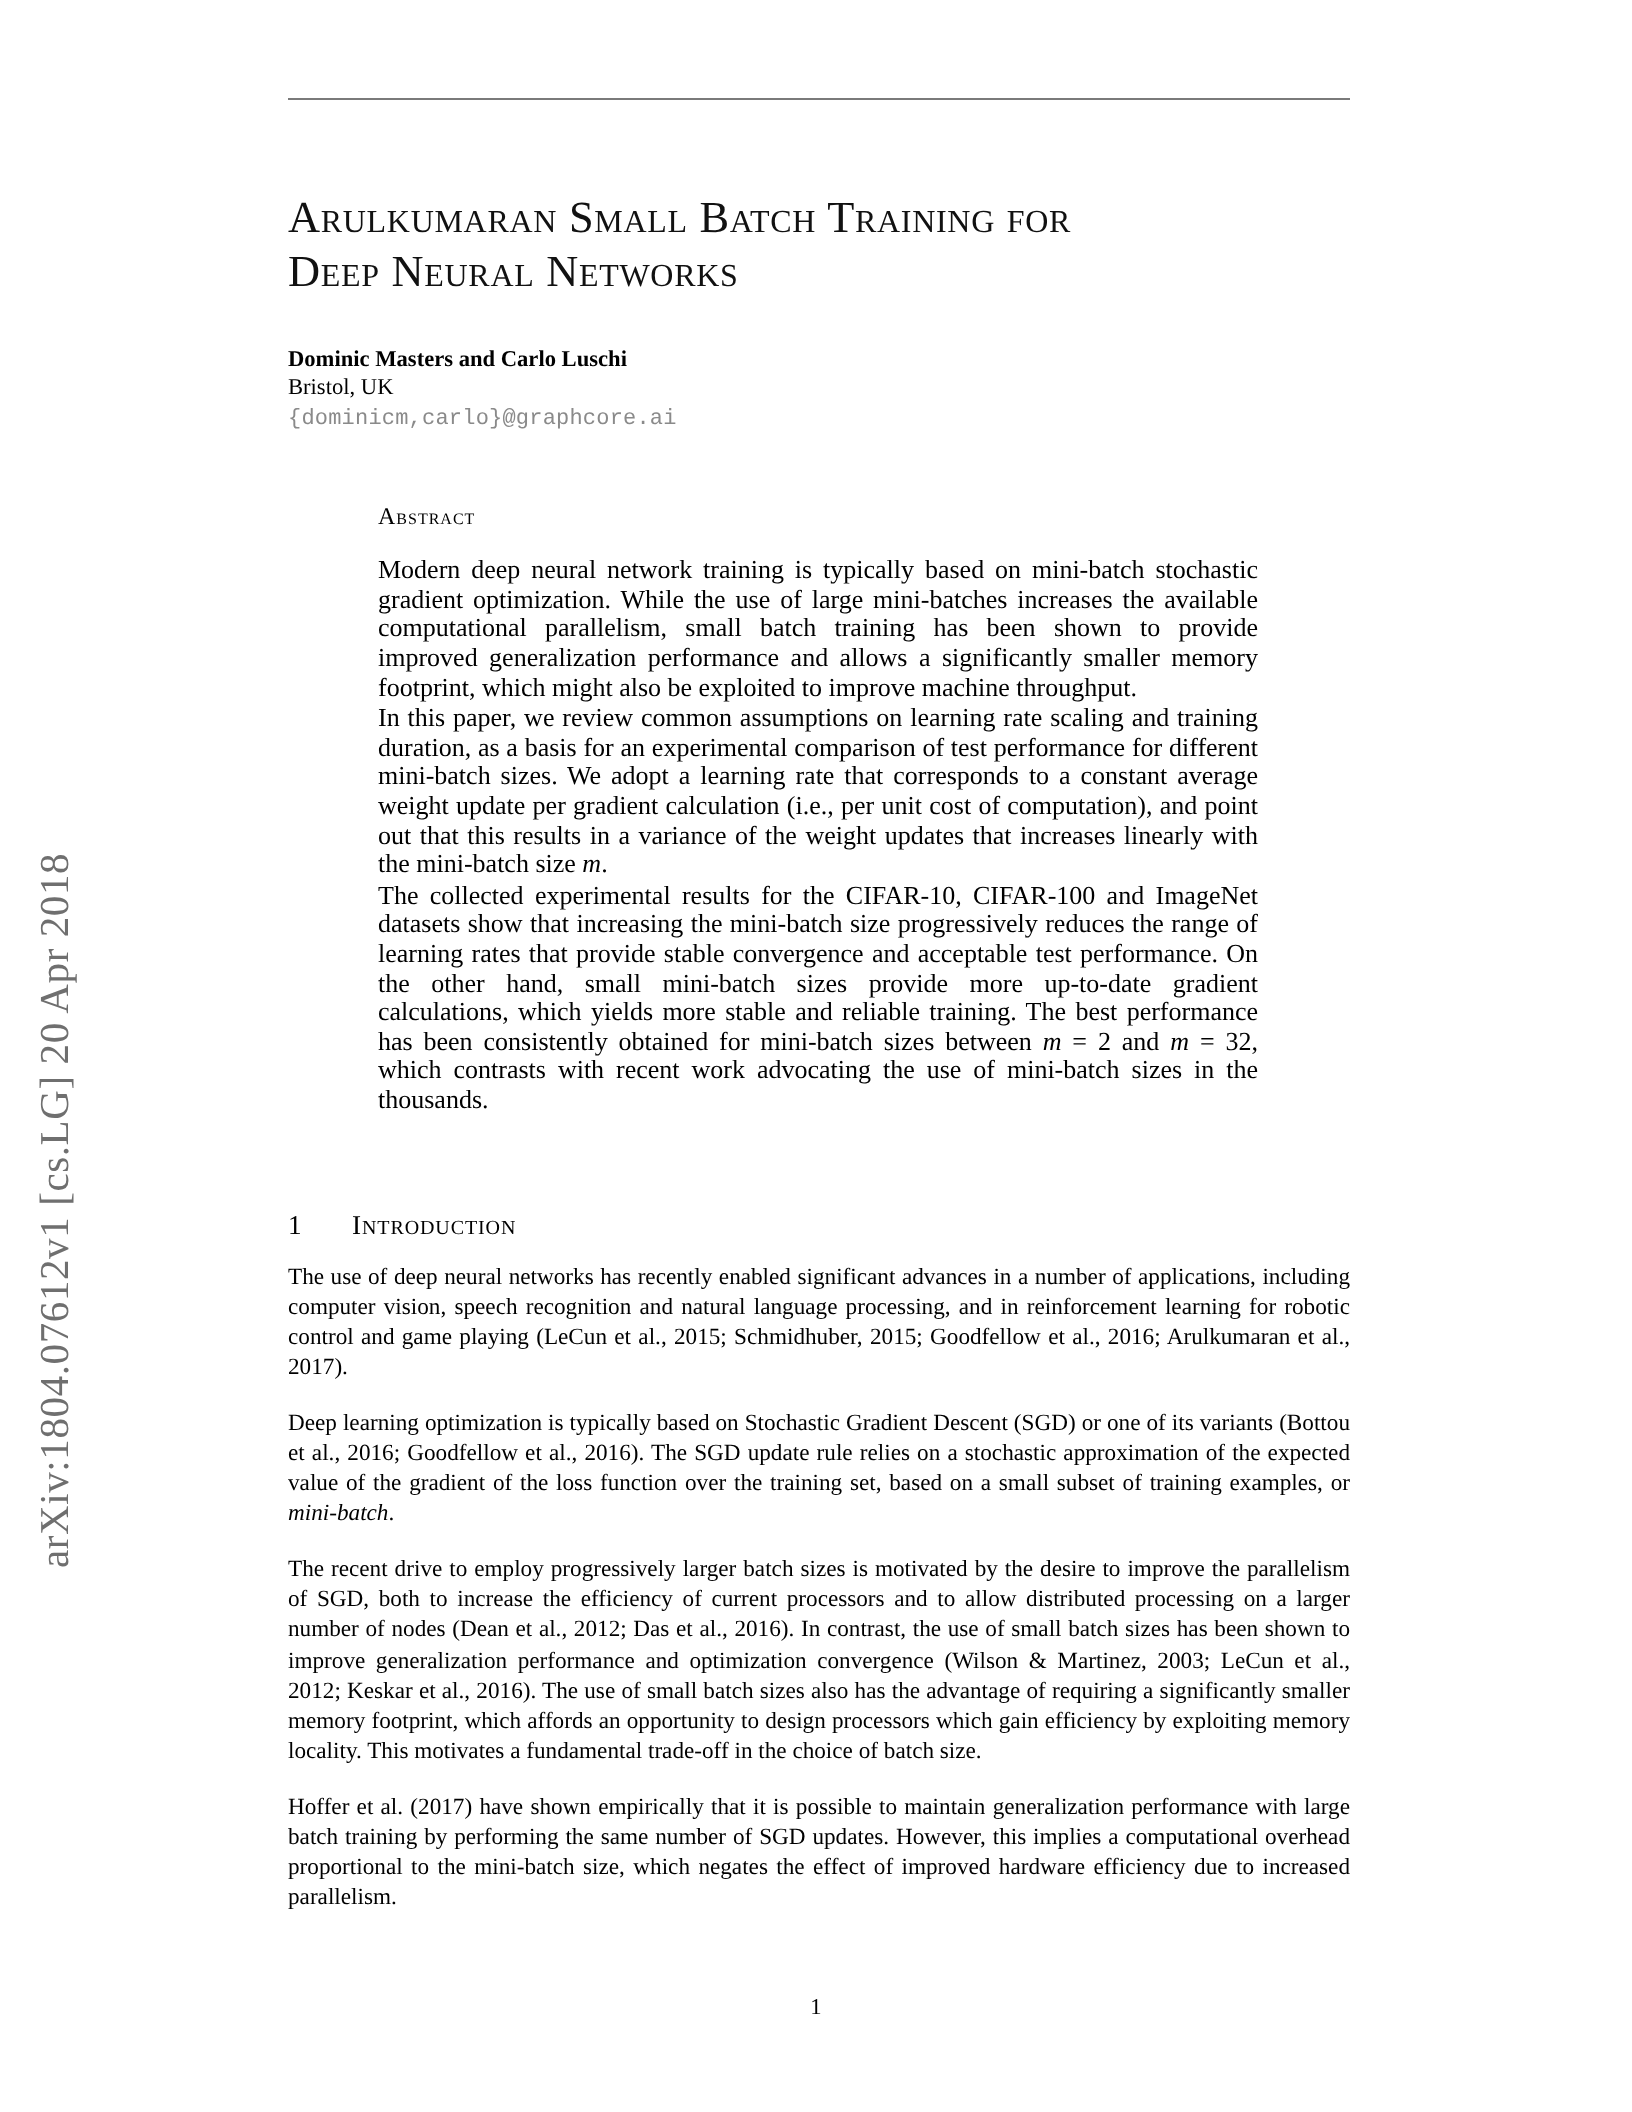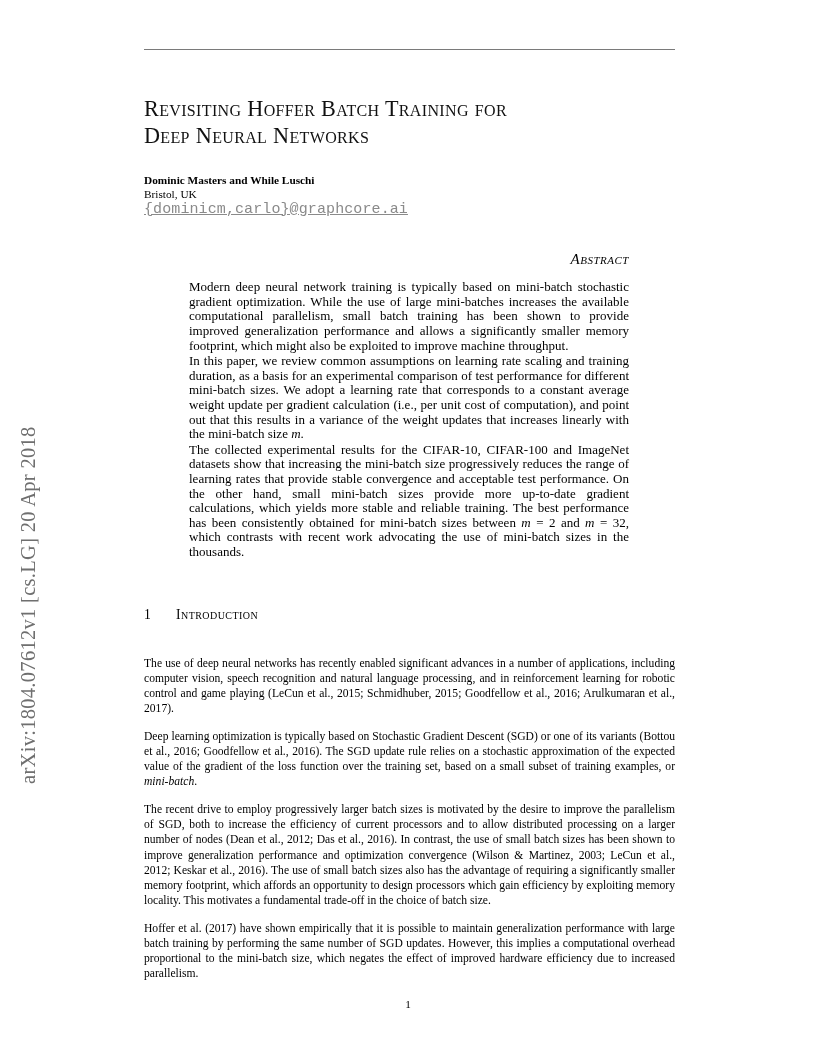--- a/index.html
+++ b/index.html
@@ -87,42 +87,40 @@
   }
   .authors .names {
     font-weight: bold;
     display: block;
   }
   .authors .affil { display: block; }
   .authors .city { display: block; }
   .authors .email {
     display: block;
     font-family: "Liberation Mono", "DejaVu Sans Mono", monospace;
-    font-size: 15px;
+    font-size: 11px;
     color: #8a8a8a;
     letter-spacing: 0.1px;
     margin-top: 1px;
-    text-decoration: underline;
   }
 
   
   .abstract-wrap {
     margin: 0 auto;
     width: 440px;
     margin-left: 45px;
     margin-top: 34px;
   }
   .abstract-heading {
-    text-align: right;
-    font-size: 15px;
+    text-align: left;
+    font-size: 12px;
     font-variant: small-caps;
     letter-spacing: 0.5px;
     margin: 0 0 12px 0;
     font-weight: normal;
-    font-style: italic;
   }
   .abstract-p {
     font-size: 13px;
     line-height: 14.6px;
     text-align: justify;
     text-justify: inter-word;
     margin: 0 0 1px 0;
     hyphens: auto;
   }
 
@@ -143,21 +141,21 @@
 
   
   .body-p {
     font-size: 11.6px;
     line-height: 15.1px;
     text-align: justify;
     text-justify: inter-word;
     margin: 13px 0 0 0;
     hyphens: auto;
   }
-  .body-p.first { margin-top: 33px; }
+  .body-p.first { margin-top: 10px; }
 
   .it { font-style: italic; }
   .mathit {
     font-family: "Liberation Serif", "DejaVu Serif", serif;
     font-style: italic;
   }
   .mathnum {
     font-family: "Liberation Serif", "DejaVu Serif", serif;
     font-style: normal;
   }
@@ -179,26 +177,26 @@
   <span class="arxiv-stamp-text">arXiv:1804.07612v1  [cs.LG]  20 Apr 2018</span>
 </div>
 
 <div class="page">
 
   <div class="rule-top"></div>
 
   <div class="content">
 
     <h1 class="title">
-      <span class="title-line">Revisiting Hoffer Batch Training for</span>
+      <span class="title-line">Arulkumaran Small Batch Training for</span>
       <span class="title-line">Deep Neural Networks</span>
     </h1>
 
     <div class="authors">
-      <span class="names">Dominic Masters and While Luschi</span>
+      <span class="names">Dominic Masters and Carlo Luschi</span>
       <span class="city">Bristol, UK</span>
       <span class="email">{dominicm,carlo}@graphcore.ai</span>
     </div>
 
     <div class="abstract-wrap">
       <div class="abstract-heading">Abstract</div>
 
       <p class="abstract-p">Modern deep neural network training is typically based on mini-batch stochastic gradient optimization. While the use of large mini-batches increases the available computational parallelism, small batch training has been shown to provide improved generalization performance and allows a significantly smaller memory footprint, which might also be exploited to improve machine throughput.</p>
 
       <p class="abstract-p"><span>In this paper, we review common assumptions on learning rate scaling and training duration, as a basis for an experimental comparison of test performance for different mini-batch sizes. We adopt a learning rate that corresponds to a constant average weight update per gradient calculation (i.e., per unit cost of computation), and point out that this results in a variance of the weight updates that increases linearly with the mini-batch size </span><span class="mathit">m</span><span>.</span></p>

